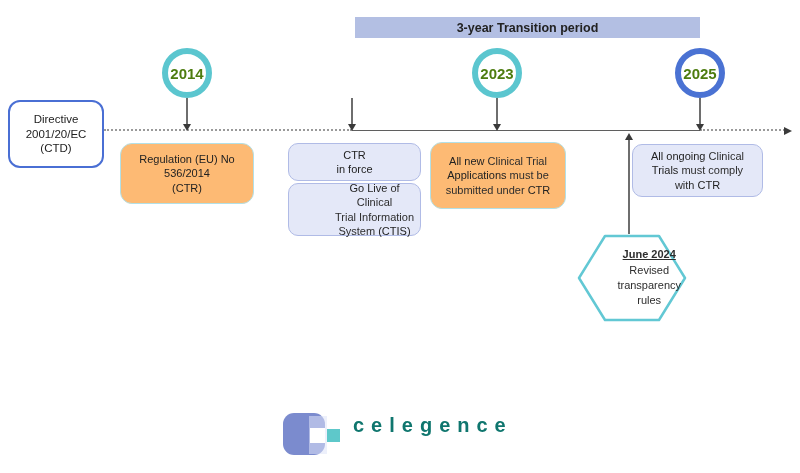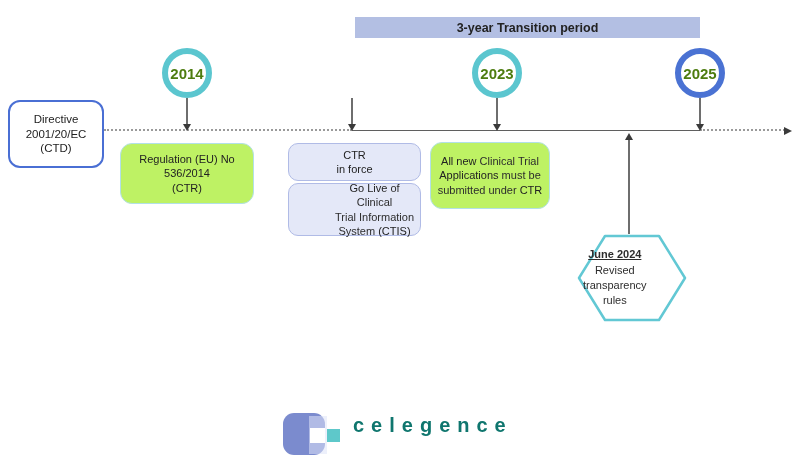--- a/index.html
+++ b/index.html
@@ -22,26 +22,26 @@
   .arrow-right{position:absolute;width:0;height:0;border-top:4px solid transparent;
                border-bottom:4px solid transparent;border-left:8px solid #3a3a3a;z-index:2;}
 
   .tl-dotted{position:absolute;top:129px;height:0;border-top:2px dotted #9a9a9a;}
   .tl-solid{position:absolute;top:129.5px;height:0;border-top:1.5px solid #5f5f5f;}
 
   .box{position:absolute;border-radius:12px;display:flex;align-items:center;justify-content:center;
        text-align:center;font-size:11px;line-height:1.3;padding:3px 4px;box-sizing:border-box;z-index:2;}
   .box b{font-weight:normal;color:#222;}
   .lav{background:#e4e8f8;border:1.5px solid #b0bbe6;border-radius:10px;}
-  .cyan{background:#bef264;border:1.5px solid #b2e0e7;}
+  .cyan{background:#fdba74;border:1.5px solid #b2e0e7;}
   .directive{background:#ffffff;border:2.5px solid #4a6fd4;font-weight:bold;font-size:11.5px;}
 
   .hex-wrap{position:absolute;left:577px;top:234px;width:110px;height:88px;z-index:3;}
   .hex-text{position:absolute;left:6px;top:0;right:6px;bottom:0;display:flex;align-items:center;
-            justify-content:flex-start;text-align:center;font-size:11px;line-height:1.4;}
+            justify-content:flex-end;text-align:center;font-size:11px;line-height:1.4;}
   .hex-text b{font-weight:bold;}
 
   .logo-mark-main{position:absolute;left:283px;top:413px;width:42px;height:42px;
                   background:#7b8bce;border-radius:11px;}
   .logo-mark-light{position:absolute;left:309px;top:416px;width:18px;height:38px;
                    background:rgba(222,228,248,0.55);}
   .logo-mark-white{position:absolute;left:310px;top:428px;width:15px;height:15px;background:#ffffff;}
   .logo-mark-teal{position:absolute;left:327px;top:429px;width:13px;height:13px;background:#5ec8ca;}
   .logo-text{position:absolute;left:353px;top:414px;font-size:20px;letter-spacing:7px;
              color:#0f766e;font-weight:700;}
@@ -84,24 +84,27 @@
 
   <div class="box lav" style="left:288px;top:143px;width:133px;height:38px;">
       <span><b>CTR</b><br><b>in force</b></span>
     </div>
 
   <div class="box lav" style="left:288px;top:183px;width:133px;height:53px;padding-left:44px;">
       <span><b>Go Live</b><span> of Clinical</span><br><span>Trial Information</span><br><span>System </span><b>(CTIS)</b></span>
     </div>
 
 
-  <div class="box cyan" style="left:430px;top:142px;width:120px;height:67px;">
+  <div class="box cyan" style="left:430px;top:142px;width:136px;height:67px;">
       <span><b>All new</b><span> Clinical Trial</span><br><b>Applications</b><span> must be</span><br><span>submitted under </span><b>CTR</b></span>
     </div>
 
+  <div class="box lav" style="left:632px;top:144px;width:131px;height:53px;">
+      <span><b>All ongoing</b><span> Clinical</span><br><b>Trials</b><span> must comply</span><br><span>with </span><b>CTR</b></span>
+    </div>
 
   <div class="hex-wrap">
     <svg width="110" height="88" viewBox="0 0 110 88">
       <polygon points="28,2 82,2 108,44 82,86 28,86 2,44" fill="#ffffff" stroke="#62c8d4" stroke-width="2.5" stroke-linejoin="round"></polygon>
     </svg>
     <div class="hex-text">
         <span><b style="text-decoration: underline;">June 2024</b><br><span>Revised</span><br><span>transparency</span><br><span>rules</span></span>
       </div>
   </div>
 

